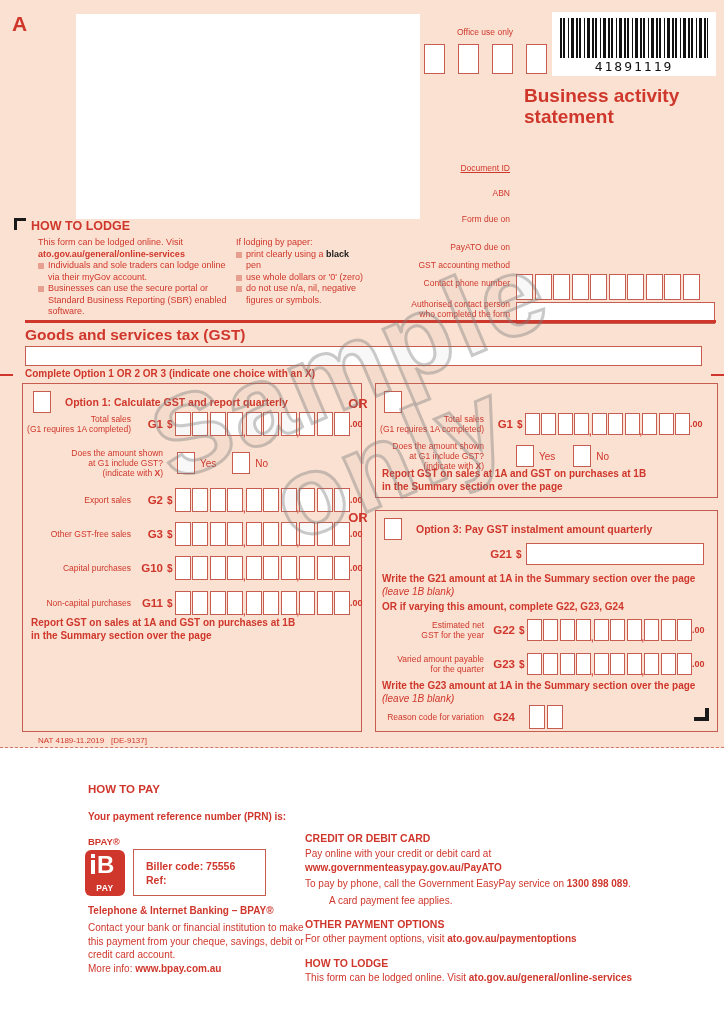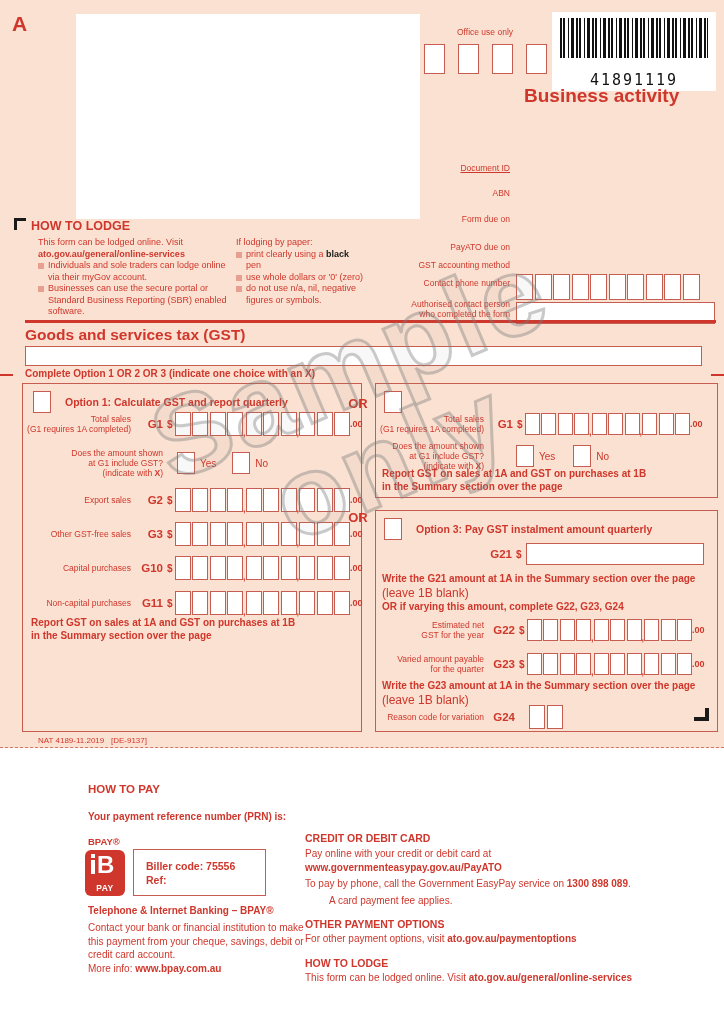--- a/index.html
+++ b/index.html
@@ -15,21 +15,21 @@
   .bottom{position:absolute;left:0;top:748px;width:724px;height:275px;background:#fff;color:var(--red);}
   .abs{position:absolute;}
   .b{font-weight:bold;}
   .corner-letter{font-size:21px;font-weight:bold;}
   .addr-box{background:#fff;}
   .office-use{font-size:8.5px;text-align:center;}
   .office-boxes{display:flex;gap:13px;}
   .office-boxes .obx{width:21px;height:30px;background:#fff;border:1px solid var(--bdr);}
   .barcode-wrap{background:#fff;padding:6px 8px 2px 8px;text-align:center;}
   .barcode-bars{height:40px;background:repeating-linear-gradient(90deg,#111 0 2px,#fff 2px 3px,#111 3px 5px,#fff 5px 8px,#111 8px 9px,#fff 9px 11px,#111 11px 14px,#fff 14px 16px);}
-  .barcode-num{font-size:15px;color:#111;letter-spacing:2px;margin-top:13px;font-family:"DejaVu Sans Mono",monospace;}
+  .barcode-num{font-size:13px;color:#111;letter-spacing:2px;margin-top:1px;font-family:"DejaVu Sans Mono",monospace;}
   .bas-title{font-size:19px;line-height:1.08;font-weight:bold;}
   .meta-label{font-size:8.5px;text-align:right;line-height:1.2;}
   .digit-boxes{display:flex;align-items:center;gap:1.5px;}
   .digit-boxes .bx{width:16px;height:24px;background:#fff;border:1px solid var(--bdr);flex:none;}
   .digit-boxes.sm .bx{width:15px;height:22px;}
   .digit-boxes.tall .bx{width:17px;height:26px;}
   .digit-boxes .comma{align-self:flex-end;font-weight:bold;font-size:9px;margin:0 -1.5px -2px -1.5px;color:var(--red);}
   .whitebox{background:#fff;border:1px solid var(--bdr);}
   .sep-thick{background:var(--red);height:3px;}
   .gst-heading{font-size:15.5px;font-weight:bold;}
@@ -37,21 +37,21 @@
   .dashmark{background:var(--red);height:2px;}
   .opt{position:absolute;border:1px solid var(--bdr);}
   .chk{width:18px;height:22px;background:#fff;border:1px solid var(--bdr);flex:none;}
   .opt-title{font-size:10.5px;font-weight:bold;}
   .row{position:absolute;display:flex;align-items:center;}
   .lbl{font-size:8.5px;text-align:right;line-height:1.18;}
   .code{font-weight:bold;font-size:11.5px;text-align:right;flex:none;}
   .dollar{font-weight:bold;font-size:10px;flex:none;}
   .cents{font-weight:bold;font-size:9px;flex:none;}
   .note{font-size:10px;font-weight:bold;line-height:1.25;}
-  .small-note{font-size:12px;font-weight:normal;}
+  .small-note{font-size:10px;font-weight:normal;font-style:italic;}
   .or-label{font-size:13px;font-weight:bold;text-align:center;}
   .htl-corner{width:12px;height:12px;border-top:3.5px solid var(--ink);border-left:3.5px solid var(--ink);}
   .blk-corner{width:15px;height:13px;border-right:4px solid var(--ink);border-bottom:4px solid var(--ink);}
   .htl-heading{font-size:12.5px;font-weight:bold;}
   .body-txt{font-size:9px;line-height:1.28;}
   .bullet{display:flex;align-items:flex-start;}
   .sq{width:6px;height:6px;background:#e7a090;display:inline-block;margin:3px 4px 0 0;flex:none;}
   .black-word{color:var(--ink);font-weight:bold;}
   .nat-line{font-size:8px;}
   .perforation{border-top:1.6px dashed #d5756a;width:724px;}
@@ -90,20 +90,21 @@
       <span class="obx"></span>
     </div>
 
     <div class="abs barcode-wrap" style="left:552px;top:12px;width:164px;">
       <div class="barcode-bars"></div>
       <div class="barcode-num">41891119</div>
     </div>
 
     <div class="abs bas-title" style="left:524px;top:86px;width:195px;">
       <div>Business activity</div>
+      <div>statement</div>
     </div>
 
     <div class="abs meta-label" style="left:300px;top:163px;width:210px;text-decoration:underline;">Document ID</div>
     <div class="abs meta-label" style="left:300px;top:188px;width:210px;">ABN</div>
     <div class="abs meta-label" style="left:300px;top:214px;width:210px;">Form due on</div>
     <div class="abs meta-label" style="left:300px;top:242px;width:210px;">PayATO due on</div>
     <div class="abs meta-label" style="left:300px;top:260px;width:210px;">GST accounting method</div>
     <div class="abs meta-label" style="left:300px;top:278px;width:210px;">Contact phone number</div>
     <div class="abs meta-label" style="left:300px;top:299px;width:210px;">
       <div>Authorised contact person</div>

